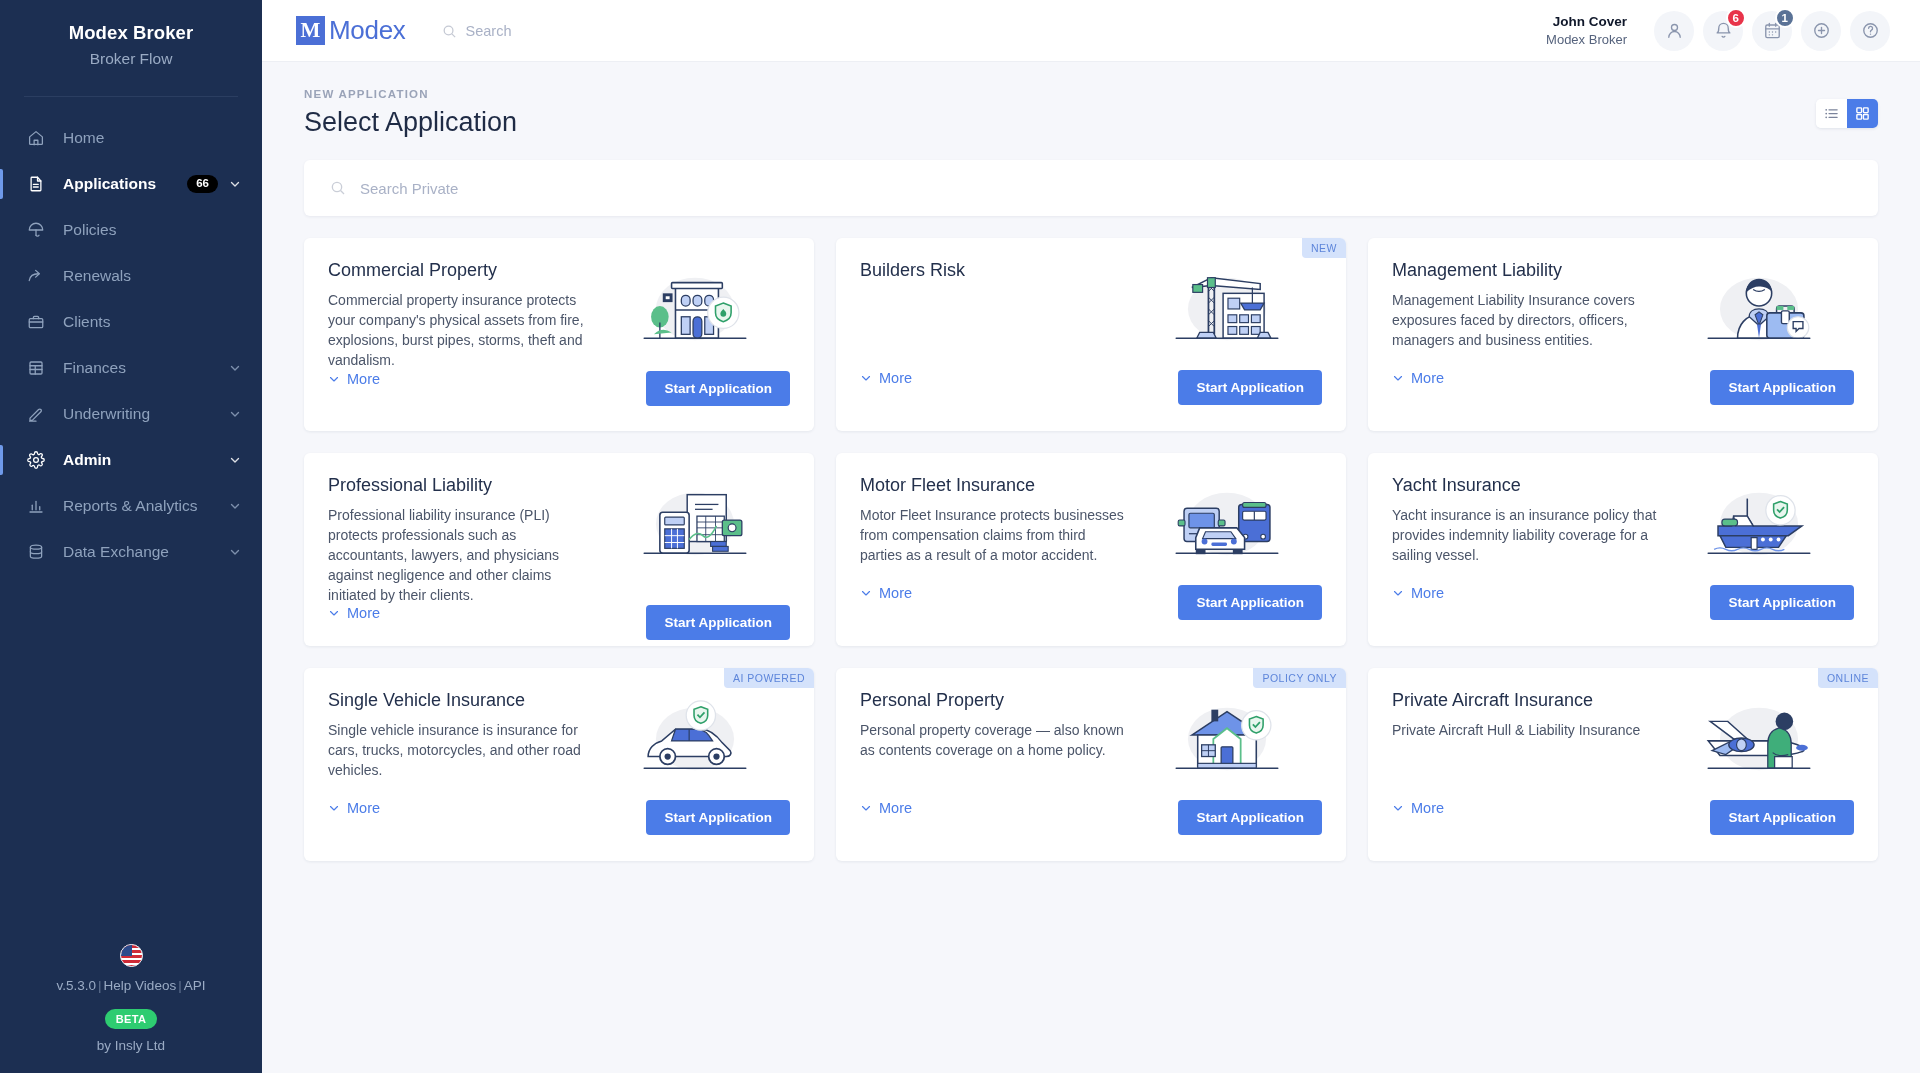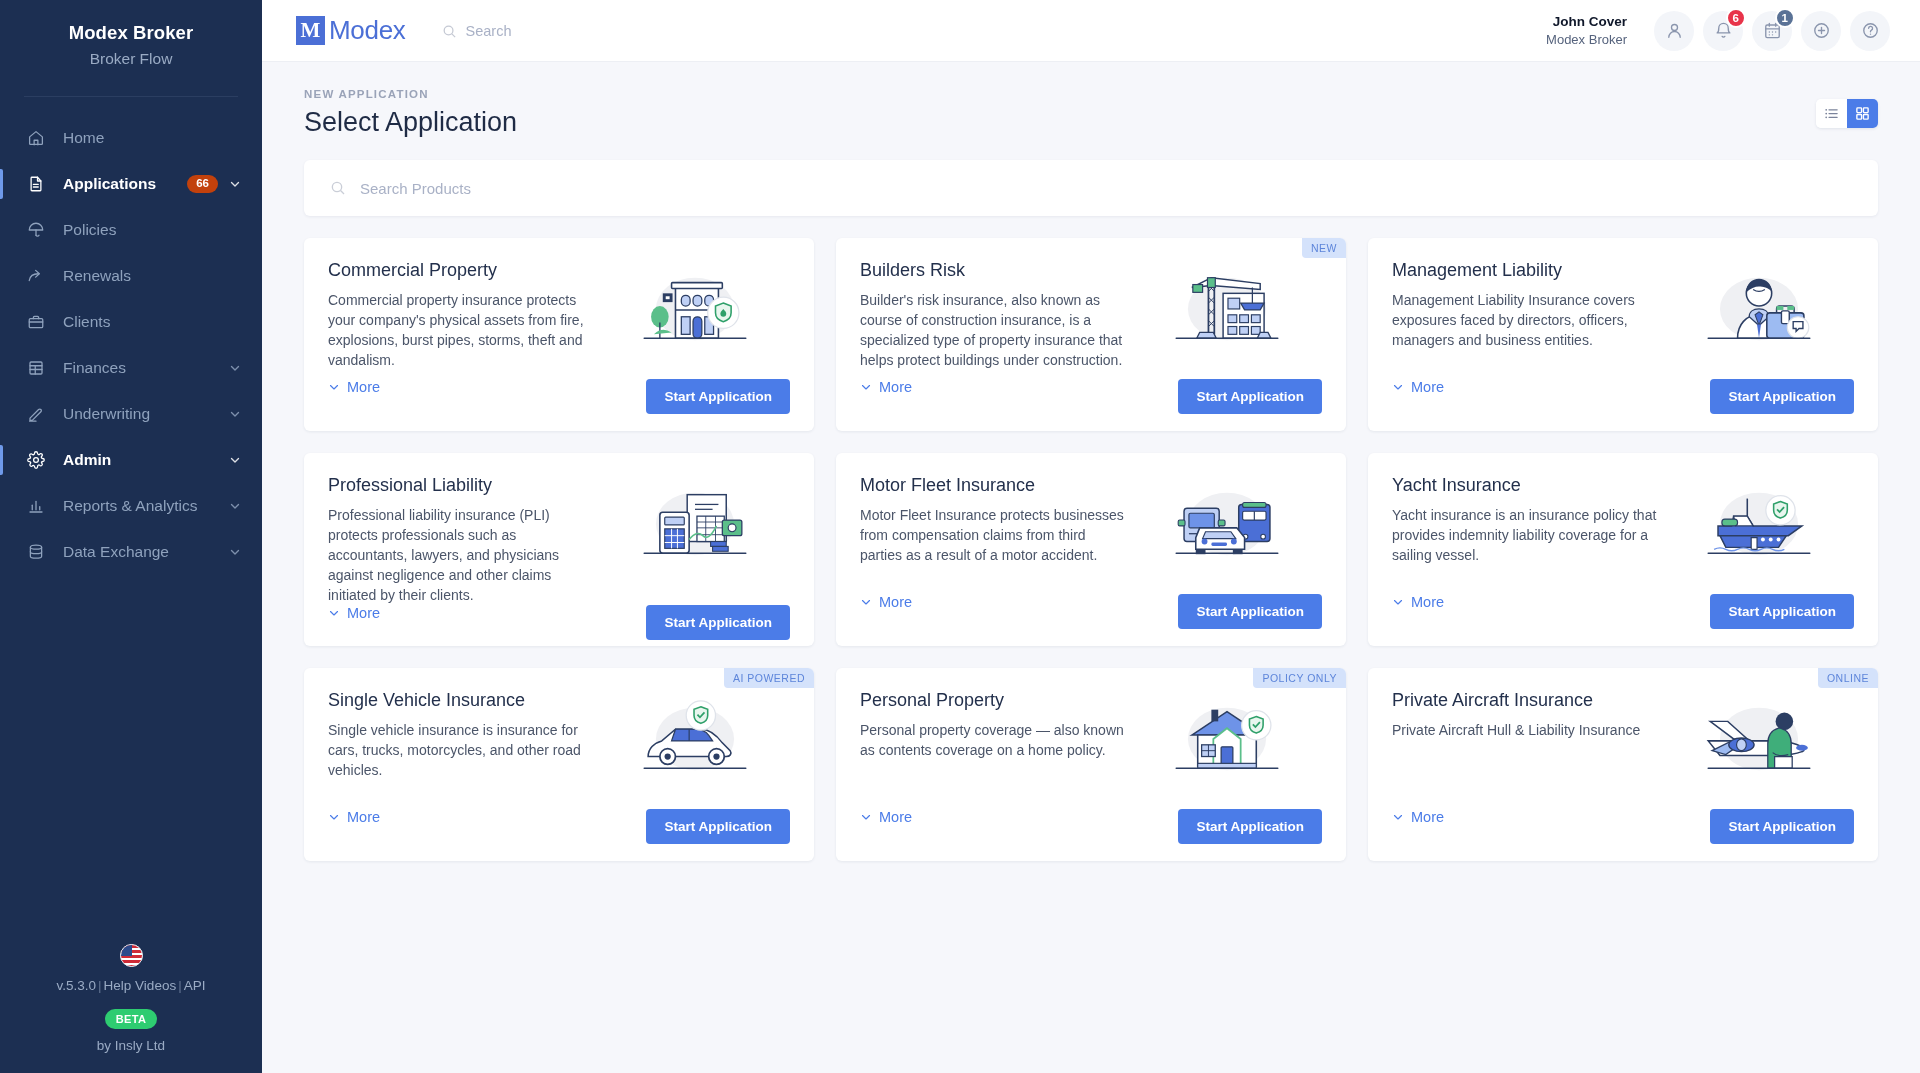--- a/index.html
+++ b/index.html
@@ -37,21 +37,21 @@
     display: flex; align-items: center; justify-content: center;
   }
   .sb-ico svg { width: 18px; height: 18px; display: block; }
   .sb-label { flex: 1 1 auto; white-space: nowrap; }
   .sb-item.active { color: #ffffff; font-weight: bold; }
   .sb-item.active::before {
     content: ""; position: absolute; left: 0; top: 8px;
     width: 3px; height: 30px; background: #6f9aea; border-radius: 0 2px 2px 0;
   }
   .sb-badge {
-    background: #c2410c; color: #fff; font-size: 11.5px; font-weight: bold;
+    background: #000000; color: #fff; font-size: 11.5px; font-weight: bold;
     border-radius: 10px; padding: 3px 9px; margin-left: auto; margin-right: 10px;
     line-height: 1;
   }
   .sb-caret { width: 14px; height: 14px; flex: 0 0 14px; margin-left: auto; opacity: .85; }
   .sb-badge + .sb-caret { margin-left: 0; }
   .sb-caret svg { width: 14px; height: 14px; display: block; }
 
   .sb-footer {
     margin-top: auto; padding-bottom: 20px; text-align: center;
   }
@@ -137,21 +137,21 @@
     margin-bottom: 22px; cursor: text;
   }
   .search-card .mag { width: 16px; height: 16px; margin-right: 14px; opacity: .45; }
   .search-card .mag svg { display: block; width: 16px; height: 16px; }
   .search-card-ph { color: #a9b1c6; font-size: 15px; }
 
   .grid { display: grid; grid-template-columns: repeat(3, 1fr); gap: 22px; }
   .card {
     background: #fff; border-radius: 6px; height: 193px;
     box-shadow: 0 1px 3px rgba(30,45,80,.08);
-    padding: 22px 24px 17px 24px;
+    padding: 22px 24px 26px 24px;
     position: relative; display: flex; flex-direction: column;
   }
   .card-badge {
     position: absolute; top: 0; right: 0;
     background: #d4e2fb; color: #5d85da;
     font-size: 10.5px; letter-spacing: .5px; font-weight: normal;
     padding: 4px 9px 4px 9px; border-radius: 0 6px 0 4px;
   }
   .card-body { display: flex; flex: 1 1 auto; }
   .card-text { width: 59%; padding-right: 8px; }
@@ -436,21 +436,21 @@
         </div>
       </div>
 
       <div class="search-card">
         <span class="mag">
           <svg viewBox="0 0 24 24" fill="none" stroke="#8b93a8" stroke-width="2">
               <circle cx="10.5" cy="10.5" r="7"></circle>
               <line x1="15.8" y1="15.8" x2="21" y2="21"></line>
             </svg>
         </span>
-        <span class="search-card-ph">Search Products</span>
+        <span class="search-card-ph">Search Private</span>
       </div>
 
       <div class="grid" id="product-grid">
           <div class="card">
             <div class="card-body">
               <div class="card-text">
                 <div class="card-title">Commercial Property</div>
                 <div class="card-desc">Commercial property insurance protects your company's physical assets from fire, explosions, burst pipes, storms, theft and vandalism.</div>
               </div>
               <div class="card-art">
@@ -487,21 +487,20 @@
                 <span>More</span>
               </div>
               <button class="start-btn">Start Application</button>
             </div>
           </div>
           <div class="card">
             <div class="card-badge">NEW</div>
             <div class="card-body">
               <div class="card-text">
                 <div class="card-title">Builders Risk</div>
-                <div class="card-desc">Builder's risk insurance, also known as course of construction insurance, is a specialized type of property insurance that helps protect buildings under construction.</div>
               </div>
               <div class="card-art">
                 <svg viewBox="0 0 132 84">
                   <ellipse cx="66" cy="44" rx="40" ry="32" fill="#eff0f3"></ellipse>
                   <rect x="62" y="28" width="42" height="46" fill="#fff" stroke="#2c3e63" stroke-width="1.5"></rect>
                   <rect x="67" y="33" width="12" height="11" fill="#bfd0f5" stroke="#2c3e63" stroke-width="1.2"></rect>
                   <rect x="67" y="50" width="9" height="8" fill="#bfd0f5" stroke="#2c3e63" stroke-width="1.2"></rect>
                   <rect x="79" y="50" width="9" height="8" fill="#bfd0f5" stroke="#2c3e63" stroke-width="1.2"></rect>
                   <rect x="91" y="50" width="9" height="8" fill="#bfd0f5" stroke="#2c3e63" stroke-width="1.2"></rect>
                   <rect x="67" y="62" width="9" height="8" fill="#bfd0f5" stroke="#2c3e63" stroke-width="1.2"></rect>

